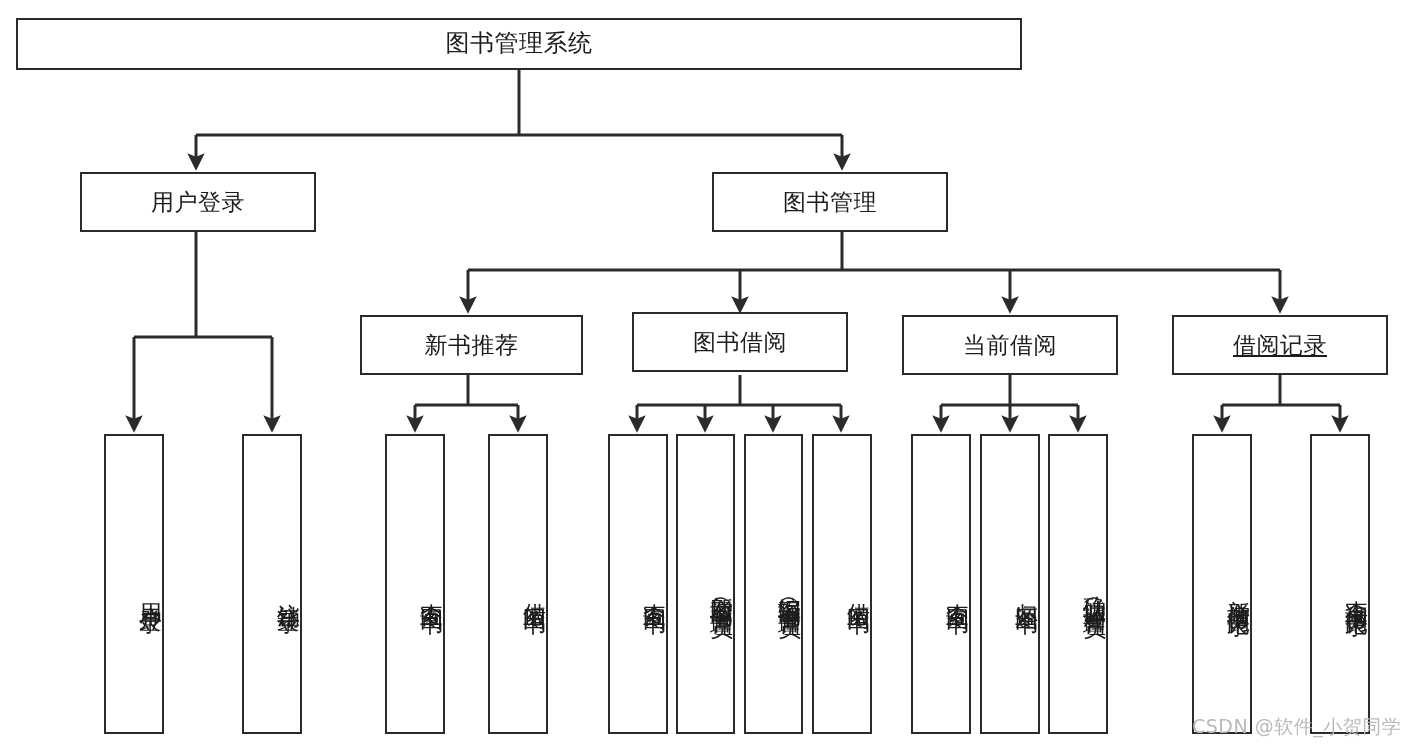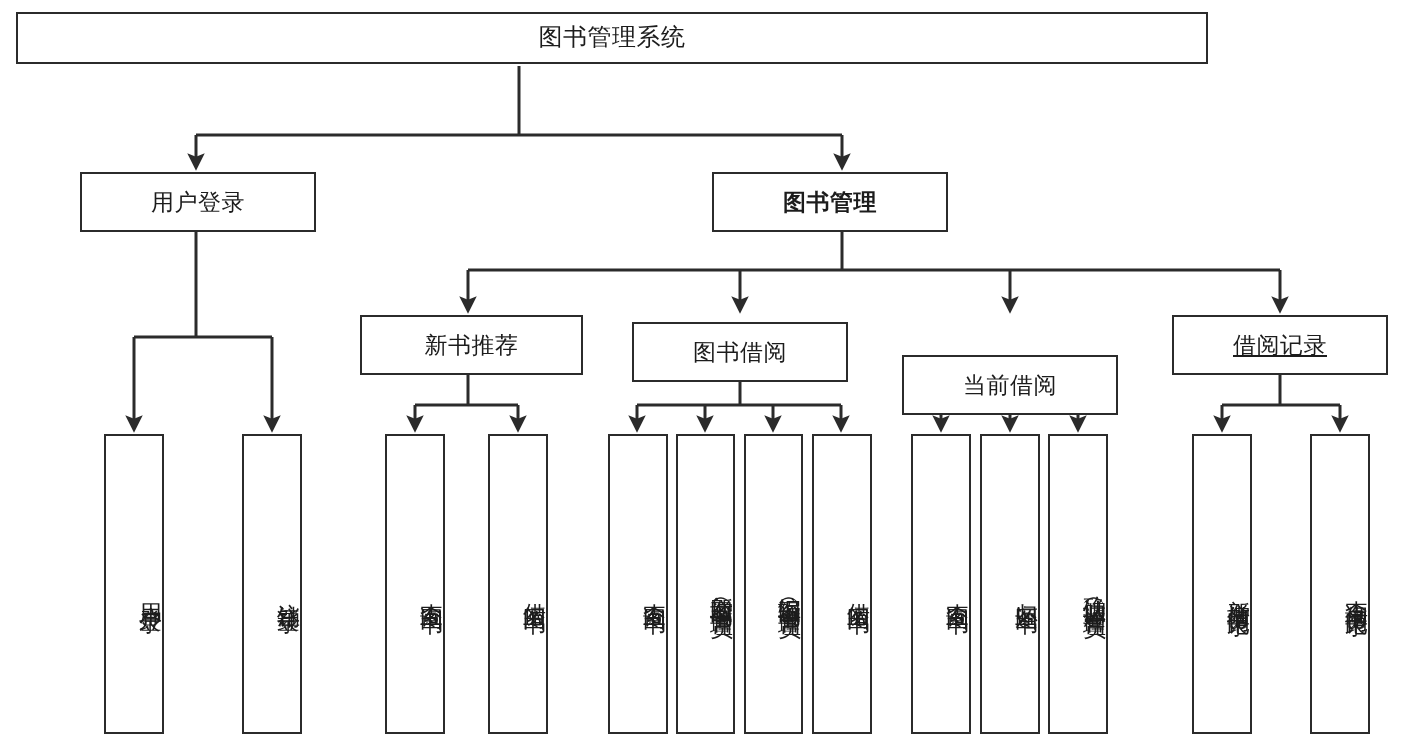--- a/index.html
+++ b/index.html
@@ -116,38 +116,38 @@
       <path d="M 1010 405 L 1010 424" marker-end="url(#arrow)"></path>
       <path d="M 1078 405 L 1078 424" marker-end="url(#arrow)"></path>
 
       <path d="M 1280 375 L 1280 405"></path>
       <path d="M 1222 405 L 1340 405"></path>
       <path d="M 1222 405 L 1222 424" marker-end="url(#arrow)"></path>
       <path d="M 1340 405 L 1340 424" marker-end="url(#arrow)"></path>
     </g>
   </svg>
 
-  <div class="node root horiz" style="left:16px; top:12px; width:1192px; height:52px;">
+  <div class="node root horiz" style="left:16px; top:18px; width:1006px; height:52px;">
     <span class="label">图书管理系统</span>
   </div>
 
   <div class="node horiz" style="left:80px; top:172px; width:236px; height:60px;">
     <span class="label">用户登录</span>
   </div>
-  <div class="node horiz" style="left:712px; top:172px; width:236px; height:60px;font-weight:bold;">
+  <div class="node horiz" style="left:712px; top:172px; width:236px; height:60px;">
     <span class="label">图书管理</span>
   </div>
 
   <div class="node horiz" style="left:360px; top:315px; width:223px; height:60px;">
     <span class="label">新书推荐</span>
   </div>
-  <div class="node horiz" style="left:632px; top:322px; width:216px; height:60px;">
+  <div class="node horiz" style="left:632px; top:312px; width:216px; height:60px;">
     <span class="label">图书借阅</span>
   </div>
-  <div class="node horiz" style="left:902px; top:315px; width:216px; height:60px;margin-top:40px;">
+  <div class="node horiz" style="left:902px; top:315px; width:216px; height:60px;">
     <span class="label">当前借阅</span>
   </div>
   <div class="node horiz" style="left:1172px; top:315px; width:216px; height:60px;text-decoration:underline;">
     <span class="label">借阅记录</span>
   </div>
 
   <div class="node leaf" style="left:104px; top:434px; width:60px; height:300px;">
     <span class="label">用户登录</span>
   </div>
   <div class="node leaf" style="left:242px; top:434px; width:60px; height:300px;">
@@ -184,14 +184,15 @@
     <span class="label">确认归还（管理员）</span>
   </div>
 
   <div class="node leaf" style="left:1192px; top:434px; width:60px; height:300px;">
     <span class="label">新增借阅记录</span>
   </div>
   <div class="node leaf" style="left:1310px; top:434px; width:60px; height:300px;">
     <span class="label">查询借阅记录</span>
   </div>
 
+  <div class="watermark" style="left:1192px; top:714px;">CSDN @软件_小贺同学</div>
 
 </div>
 
 </body></html>

